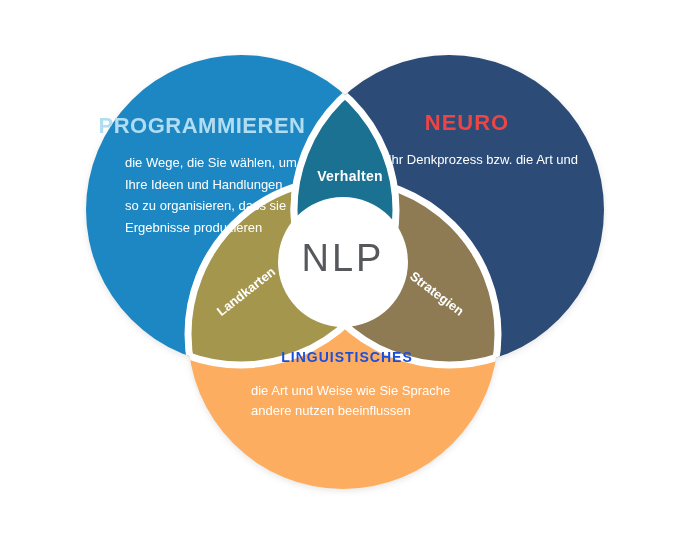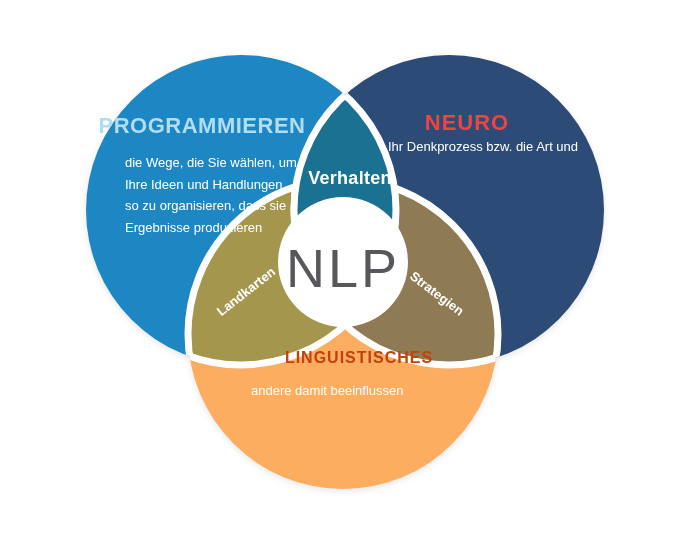--- a/index.html
+++ b/index.html
@@ -5,30 +5,30 @@
   html,body{margin:0;padding:0;background:#ffffff;}
   .stage{
     position:relative;width:680px;height:544px;background:#ffffff;overflow:hidden;
     font-family:"Liberation Sans", sans-serif;
   }
   .stage svg{position:absolute;left:0;top:0;filter:drop-shadow(0 2px 3px rgba(0,0,0,0.10));}
   .txt{position:absolute;z-index:2;}
   .circle-title{font-weight:600;letter-spacing:0.5px;text-align:center;}
   .title-prog{left:77px;top:113px;width:250px;font-size:22px;color:#b1ddf2;}
   .title-neuro{left:367px;top:110px;width:200px;font-size:22px;color:#ef4444;letter-spacing:1px;}
-  .title-ling{left:259px;top:349px;width:200px;font-size:16px;color:#c2410c;letter-spacing:1px;}
+  .title-ling{left:247px;top:349px;width:200px;font-size:14px;color:#1d4ed8;letter-spacing:1px;}
   .body-block{color:#ffffff;font-size:13px;}
   .body-prog{left:125px;top:152px;line-height:21.7px;}
-  .body-neuro{left:388px;top:136px;line-height:21.7px;}
+  .body-neuro{left:388px;top:149px;line-height:21.7px;}
   .body-ling{left:251px;top:381px;line-height:19.5px;}
   .lens-label{color:#ffffff;font-weight:700;text-align:center;}
-  .lbl-verhalten{left:290px;top:168px;width:120px;font-size:18px;letter-spacing:0.3px;}
+  .lbl-verhalten{left:290px;top:168px;width:120px;font-size:14px;letter-spacing:0.3px;}
   .lbl-landkarten{left:186px;top:284px;width:120px;font-size:13px;transform:rotate(-38deg);}
   .lbl-strategien{left:377px;top:286px;width:120px;font-size:13px;transform:rotate(37deg);}
-  .nlp-label{left:263px;top:237px;width:160px;text-align:center;font-size:54px;
+  .nlp-label{left:263px;top:237px;width:160px;text-align:center;font-size:38px;
              letter-spacing:3px;color:#57585b;}
 </style>
 </head>
 <body>
 
 <div class="stage">
 
   <svg width="680" height="544" viewBox="0 0 680 544">
     <defs>
       <clipPath id="clipBlue">
@@ -78,21 +78,22 @@
   </div>
   <div class="txt circle-title title-prog">PROGRAMMIEREN</div>
 
   <div class="txt circle-title title-neuro">NEURO</div>
   <div class="txt body-block body-neuro">
     <div>Ihr Denkprozess bzw. die Art und</div>
   </div>
 
   <div class="txt circle-title title-ling">LINGUISTISCHES</div>
   <div class="txt body-block body-ling">
-    <div>andere damit beeinflussen</div>
+    <div>die Art und Weise wie Sie Sprache</div>
+    <div>andere nutzen beeinflussen</div>
   </div>
 
   <div class="txt lens-label lbl-verhalten">Verhalten</div>
   <div class="txt lens-label lbl-landkarten">Landkarten</div>
   <div class="txt lens-label lbl-strategien">Strategien</div>
 
   <div class="txt nlp-label">NLP</div>
 
 </div>
 

